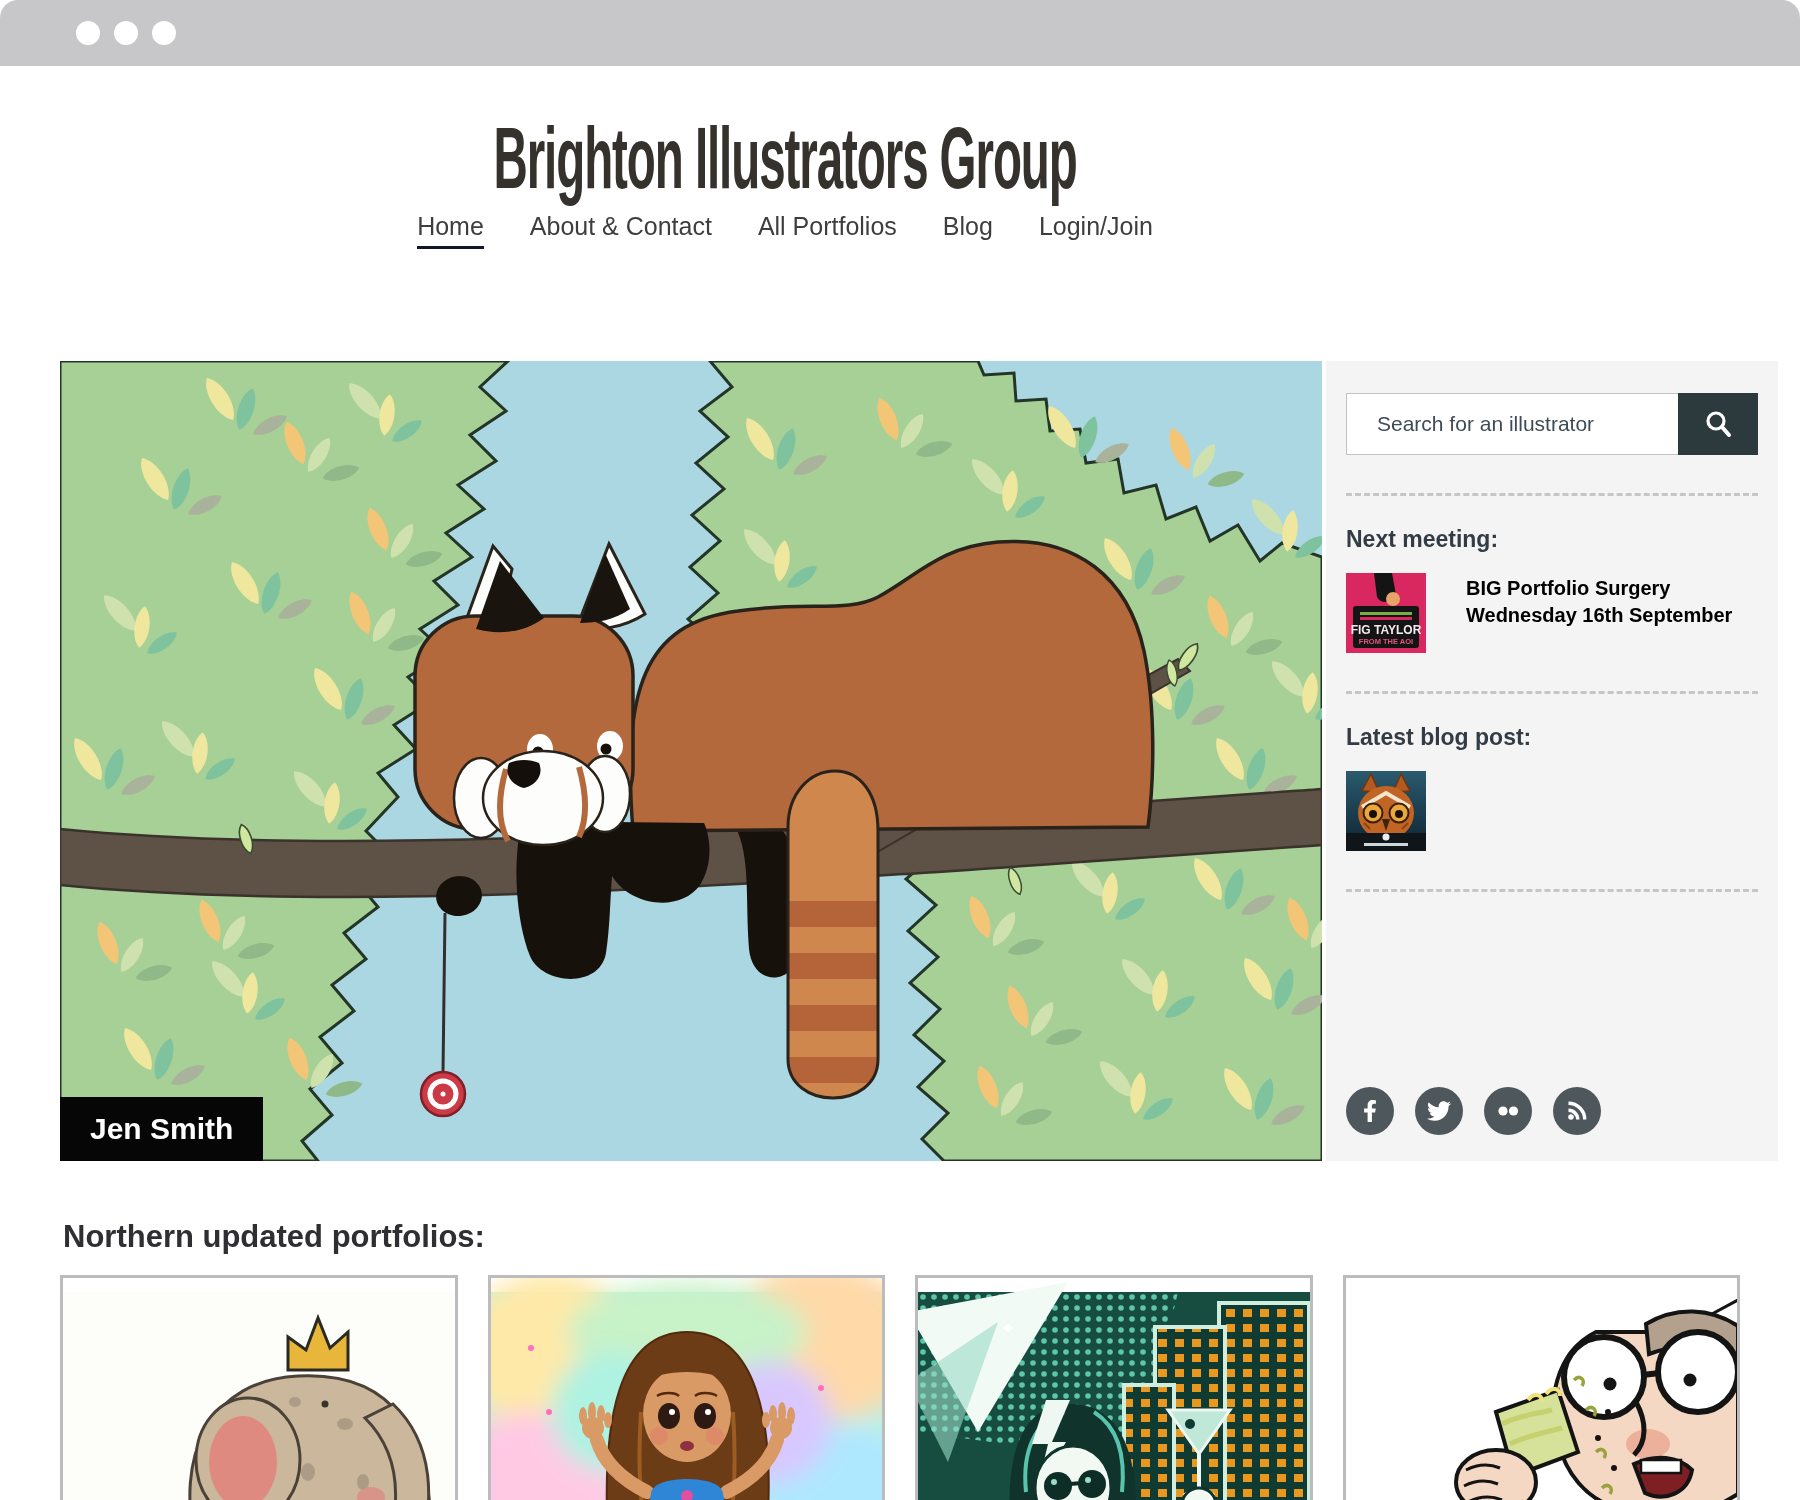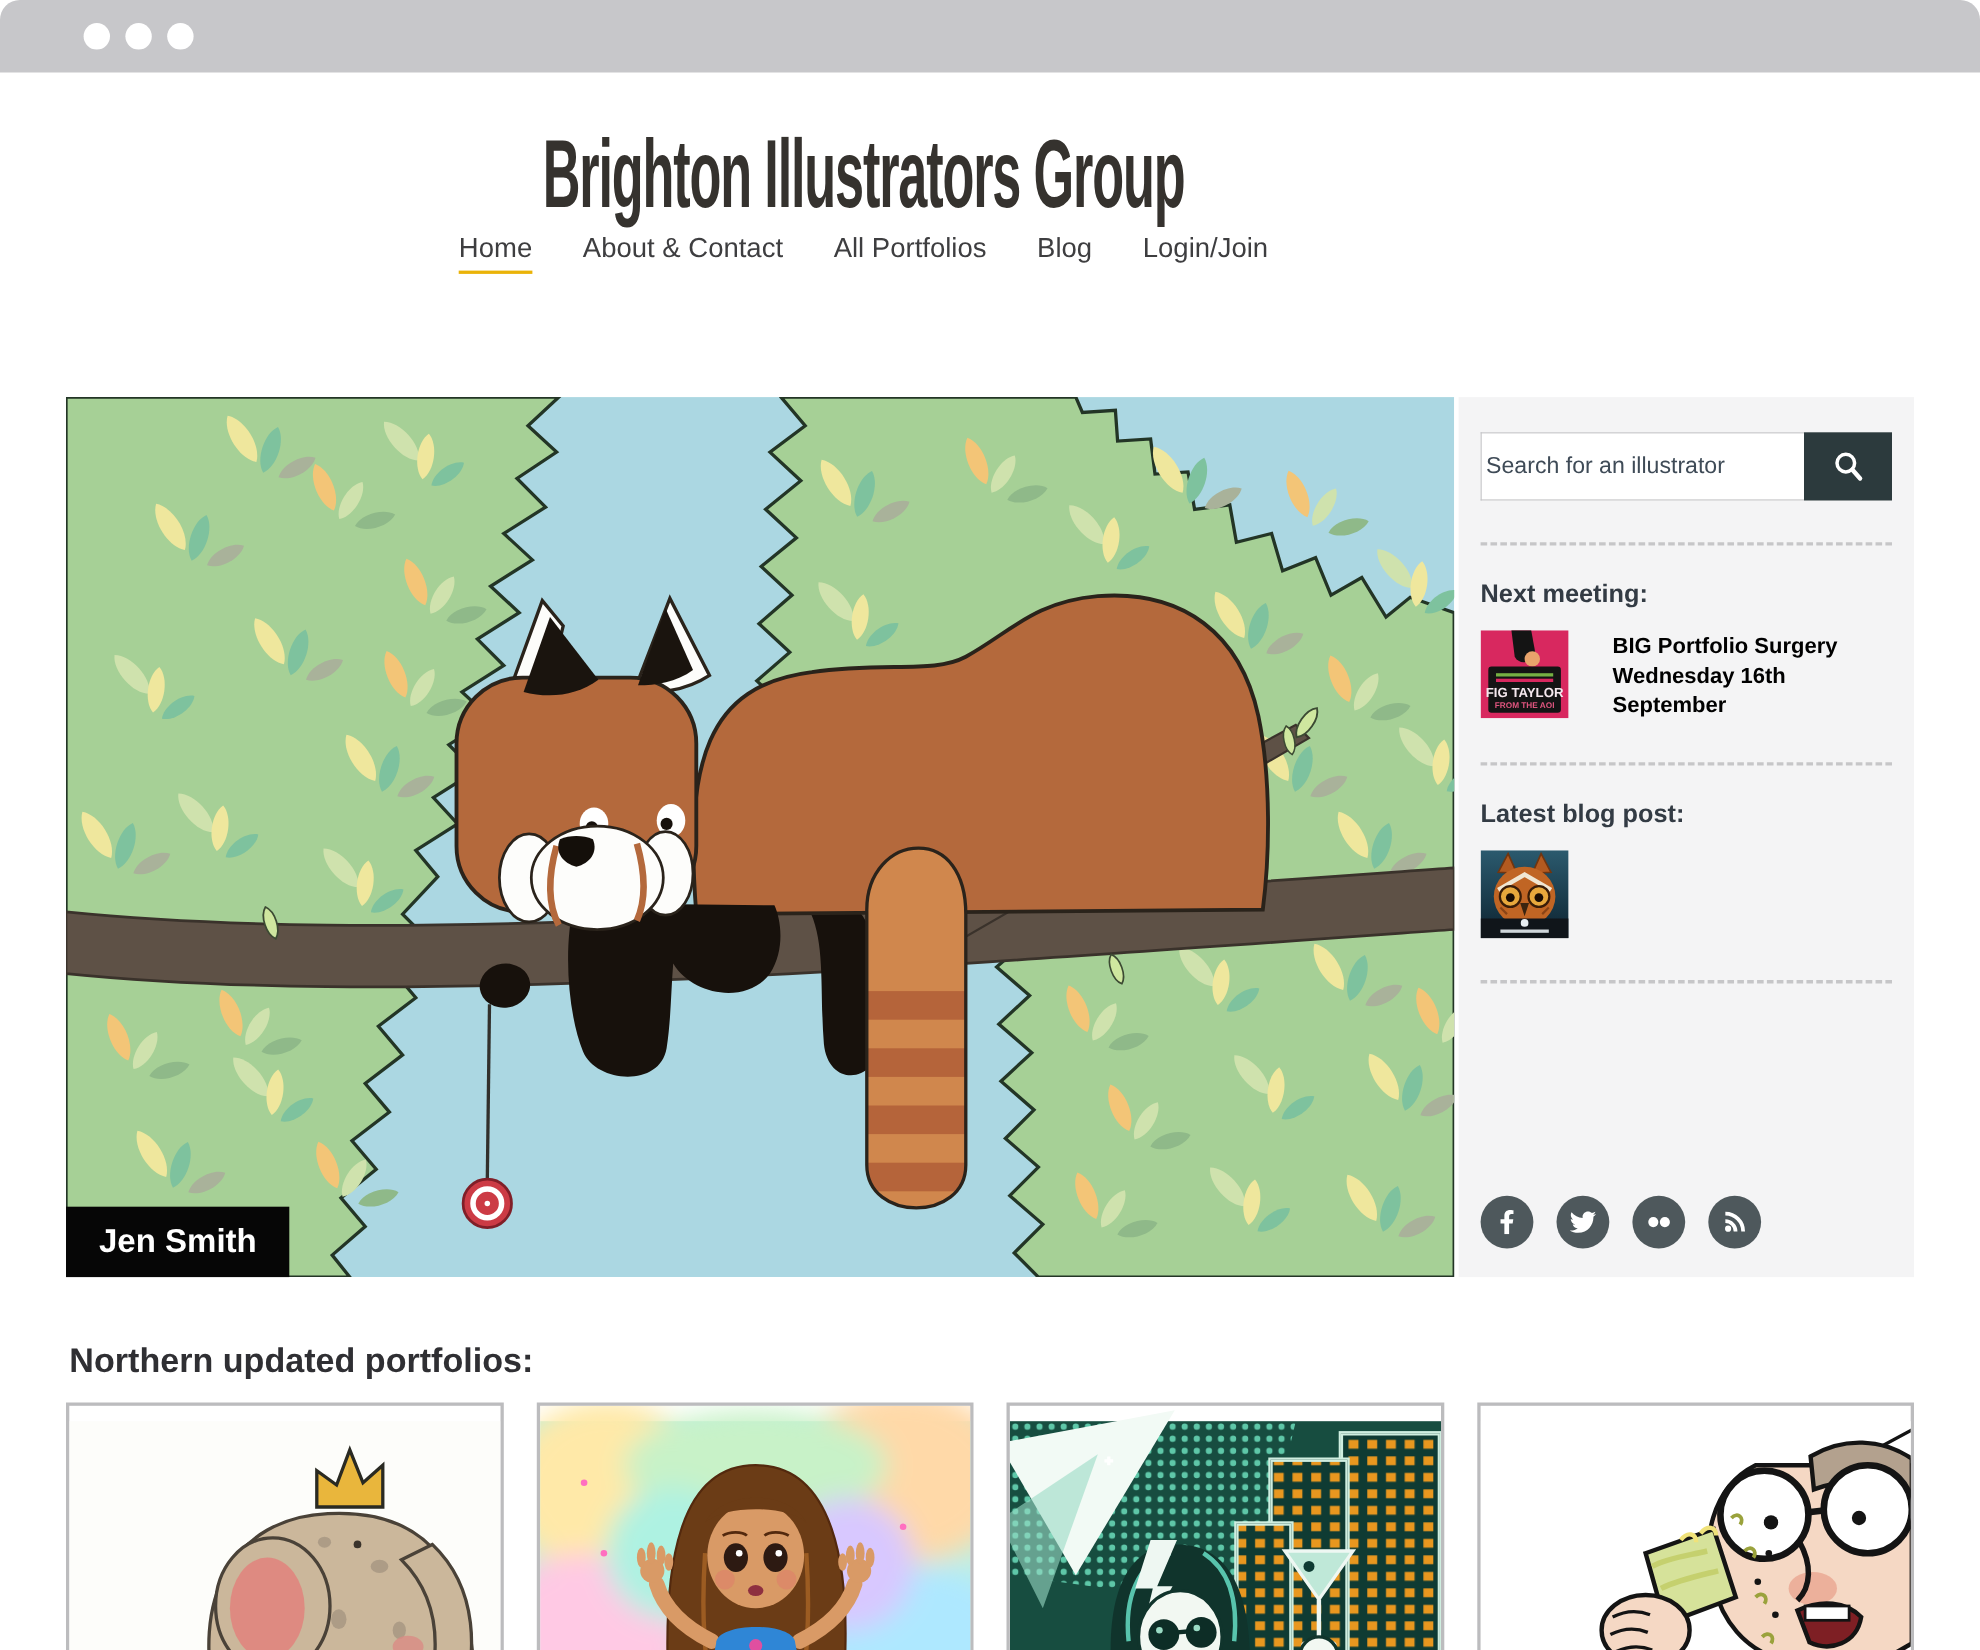--- a/index.html
+++ b/index.html
@@ -9,30 +9,30 @@
   }
   
   .browser-bar{height:66px;background:#c7c7ca;border-radius:18px 18px 0 0;display:flex;align-items:center;padding-left:76px;}
   .browser-bar .dot{width:24px;height:24px;border-radius:50%;background:#ffffff;margin-right:14px;}
   
   header{margin:46px 290px 0 60px;text-align:center;}
   h1{margin:0;font-size:88px;font-weight:700;letter-spacing:-2px;line-height:1.05;color:#35322e;white-space:nowrap;}
   h1 .t{display:inline-block;transform:scaleX(0.54);transform-origin:center;}
   nav{margin-top:8px;display:flex;justify-content:center;gap:46px;font-size:25px;color:#3e3e40;}
   nav a{color:#3e3e40;text-decoration:none;padding-bottom:5px;cursor:pointer;}
-  nav a.active{border-bottom:3px solid #eab308;}
+  nav a.active{border-bottom:3px solid #0f172a;}
   
   .main{margin:112px 60px 0 60px;display:flex;height:800px;}
   .hero{width:1262px;height:800px;position:relative;flex:none;}
   .hero svg{display:block;}
   .credit{position:absolute;left:0;bottom:0;background:#060606;color:#ffffff;font-weight:700;font-size:30px;padding:15px 30px;}
   
   .sidebar{flex:1;margin-left:4px;background:#f4f4f5;padding:32px 20px 0 20px;box-sizing:border-box;display:flex;flex-direction:column;}
   .search-row{display:flex;}
-  .search-row input{flex:1;height:62px;box-sizing:border-box;border:1px solid #c3c3c6;border-right:none;background:#fff;font-size:21px;padding:0 4px;color:#3f4b57;font-family:"Liberation Sans",sans-serif;outline:none;}
+  .search-row input{flex:1;height:62px;box-sizing:border-box;border:1px solid #c3c3c6;border-right:none;background:#fff;font-size:21px;padding:0 30px;color:#3f4b57;font-family:"Liberation Sans",sans-serif;outline:none;}
   .search-row input::placeholder{color:#3f4b57;opacity:1;}
   .search-btn{width:80px;height:62px;background:#2c3a3d;border:none;cursor:pointer;display:flex;align-items:center;justify-content:center;}
   .dash{border-top:3px dashed #c6c6c8;margin:38px 0 0 0;}
   .side-h{font-size:23px;font-weight:700;color:#333b44;margin:30px 0 20px 0;}
   .item{display:flex;gap:16px;cursor:pointer;}
   .mthumb{width:104px;height:80px;flex:none;}
   .itext{font-size:20px;font-weight:700;color:#000000;line-height:1.32;padding-top:2px;}
   .social{margin-top:auto;margin-bottom:26px;display:flex;gap:21px;}
   .social a{width:48px;height:48px;border-radius:50%;background:#4e585c;display:flex;align-items:center;justify-content:center;cursor:pointer;}
   

